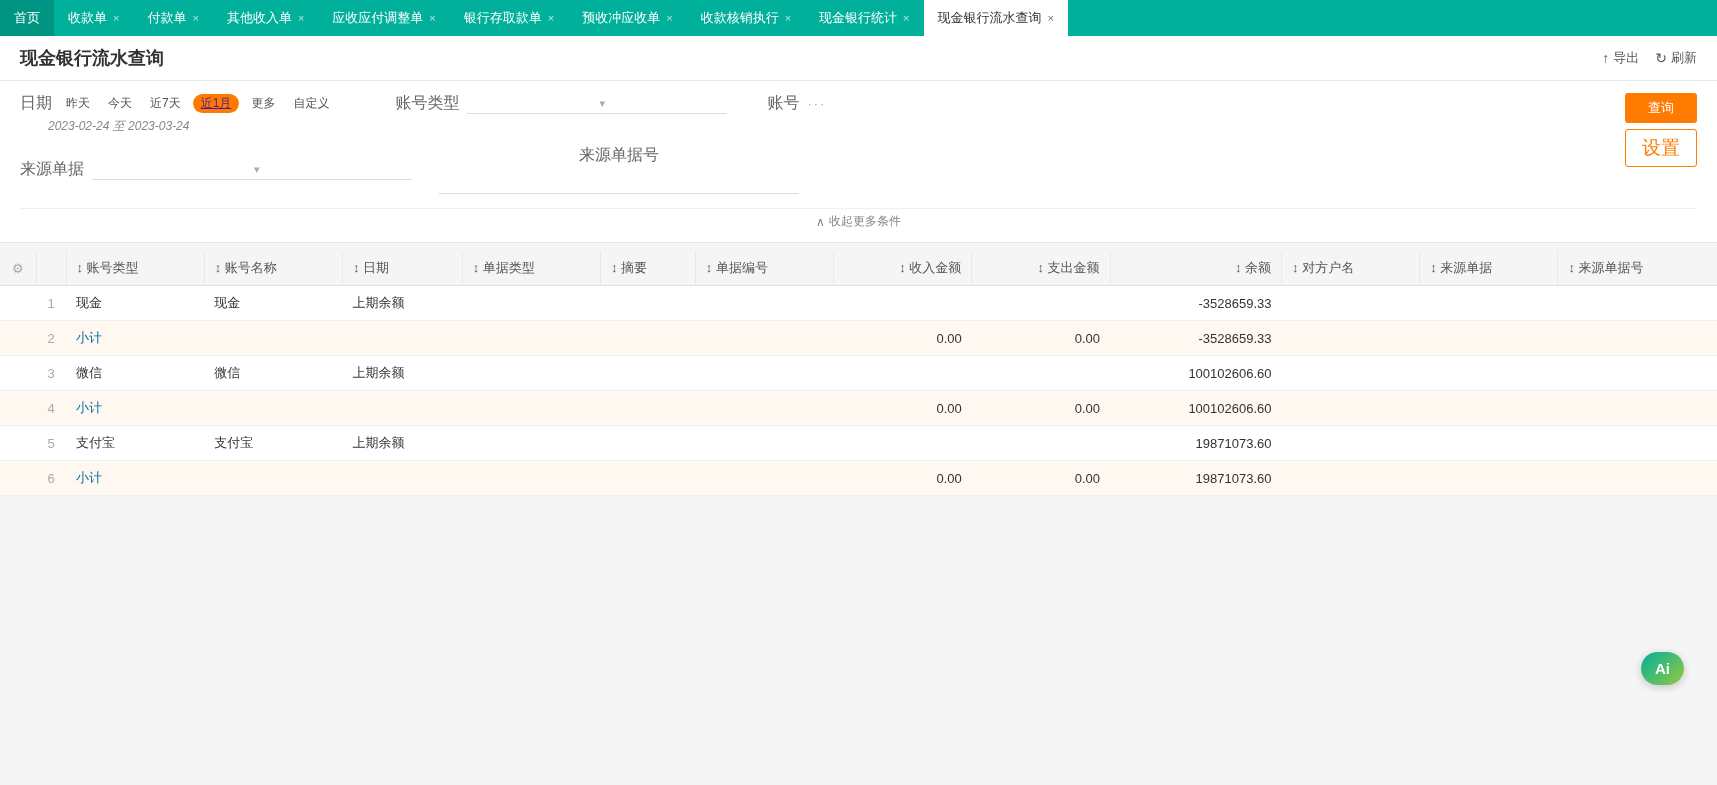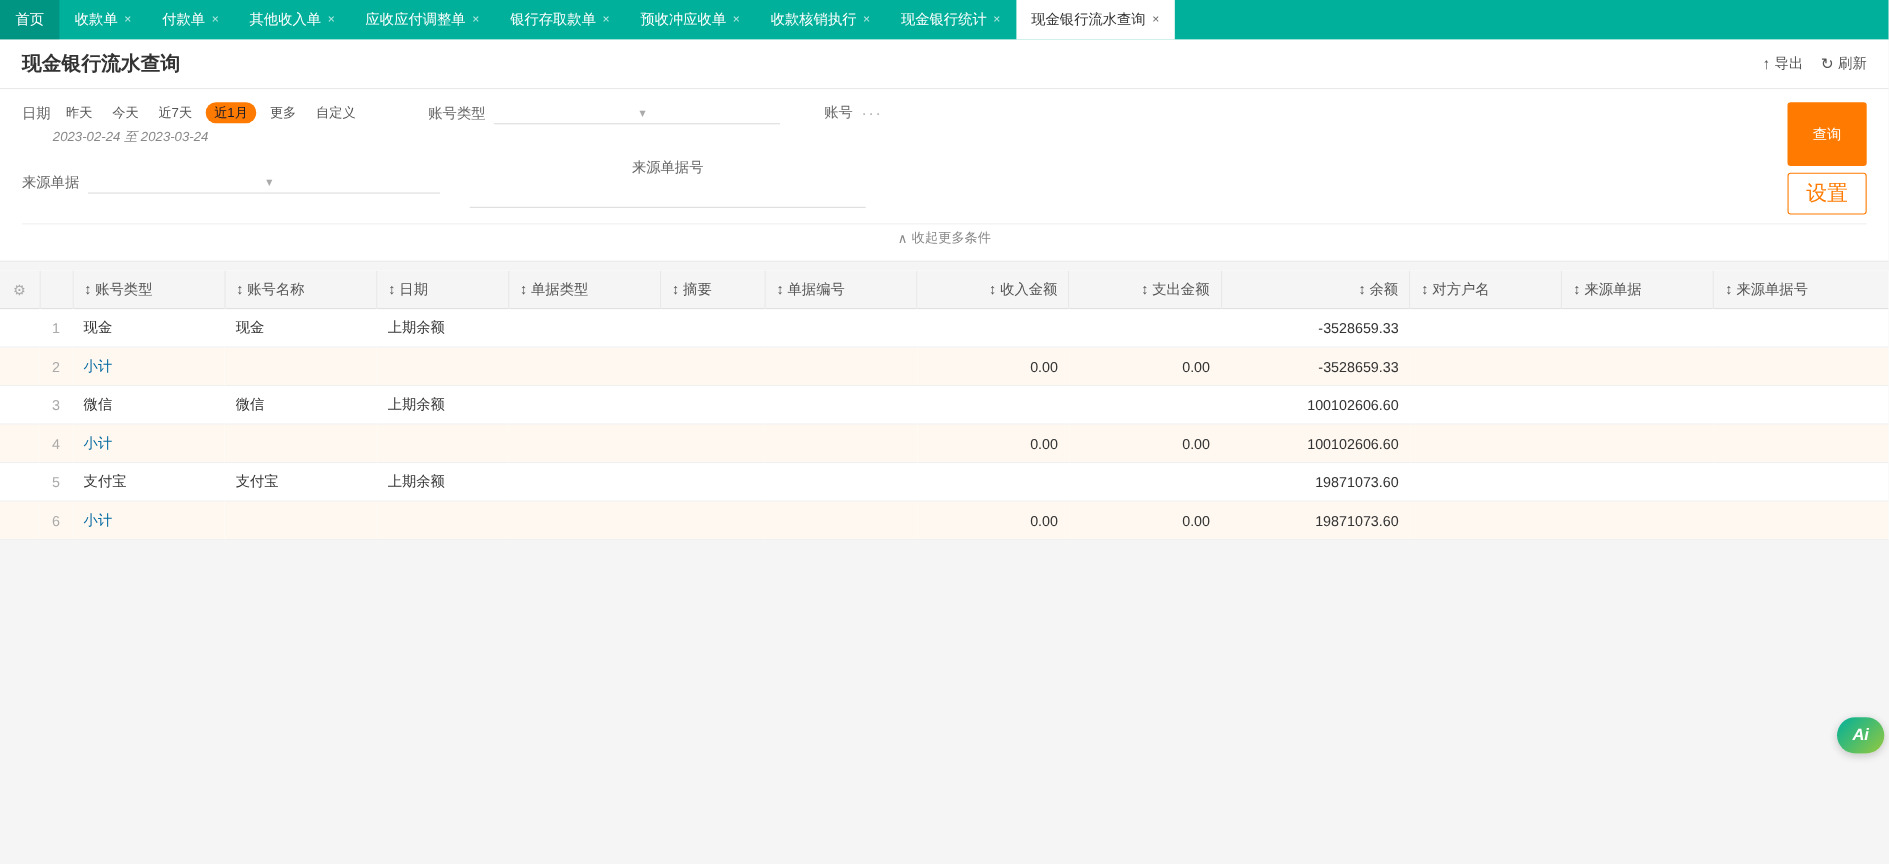--- a/index.html
+++ b/index.html
@@ -80,39 +80,40 @@
       margin-bottom: 10px;
     }
     .filter-group {
       display: flex;
       align-items: center;
       gap: 8px;
     }
     .filter-label {
       color: #666;
       white-space: nowrap;
-      font-size: 13px;
+      font-size: 16px;
     }
     .filter-date-options {
       display: flex;
       align-items: center;
       gap: 6px;
     }
     .date-opt {
       padding: 1px 6px;
       cursor: pointer;
       border-radius: 3px;
       font-size: 12px;
       color: #555;
     }
     .date-opt.active {
       background: #ff7a00;
-      color: #0f172a;
+      color: #4c1d95;
       border-radius: 10px;
       padding: 1px 8px;
+      text-decoration: underline;
     }
     .date-range {
       color: #888;
       font-size: 12px;
     }
     .filter-select {
       display: flex;
       align-items: center;
       border-bottom: 1px solid #ddd;
       padding: 2px 4px;
@@ -133,21 +134,21 @@
     }
     .filter-dots {
       color: #aaa;
       cursor: pointer;
       letter-spacing: 2px;
     }
     .btn-query {
       background: #ff7a00;
       color: #fff;
       border: none;
-      padding: 20px 18px;
+      padding: 6px 18px;
       border-radius: 3px;
       cursor: pointer;
       font-size: 13px;
     }
     .btn-settings {
       background: #fff;
       color: #ff7a00;
       border: 1px solid #ff7a00;
       padding: 5px 16px;
       border-radius: 3px;
@@ -209,31 +210,30 @@
     }
     tbody td.num { text-align: right; }
     tbody td.orange { color: #0369a1; }
     .row-num { color: #aaa; text-align: center; width: 30px; }
     .gear-col { width: 36px; text-align: center; }
     .gear-icon { color: #aaa; cursor: pointer; }
 
     
     .ai-badge {
       position: fixed;
-      right: 4px;
+      right: 33px;
       bottom: 100px;
       background: linear-gradient(135deg, #00b09b, #96c93d);
       color: #fff;
       padding: 8px 14px;
       border-radius: 20px;
       font-size: 15px;
       font-weight: bold;
       cursor: pointer;
       box-shadow: 0 2px 8px rgba(0,0,0,0.2);
-      font-style: italic;
     }
   </style>
 </head>
 <body>
 
 <div class="top-nav">
   <div class="nav-item nav-home">
     <span>首页</span>
   </div>
   <div class="nav-item">

